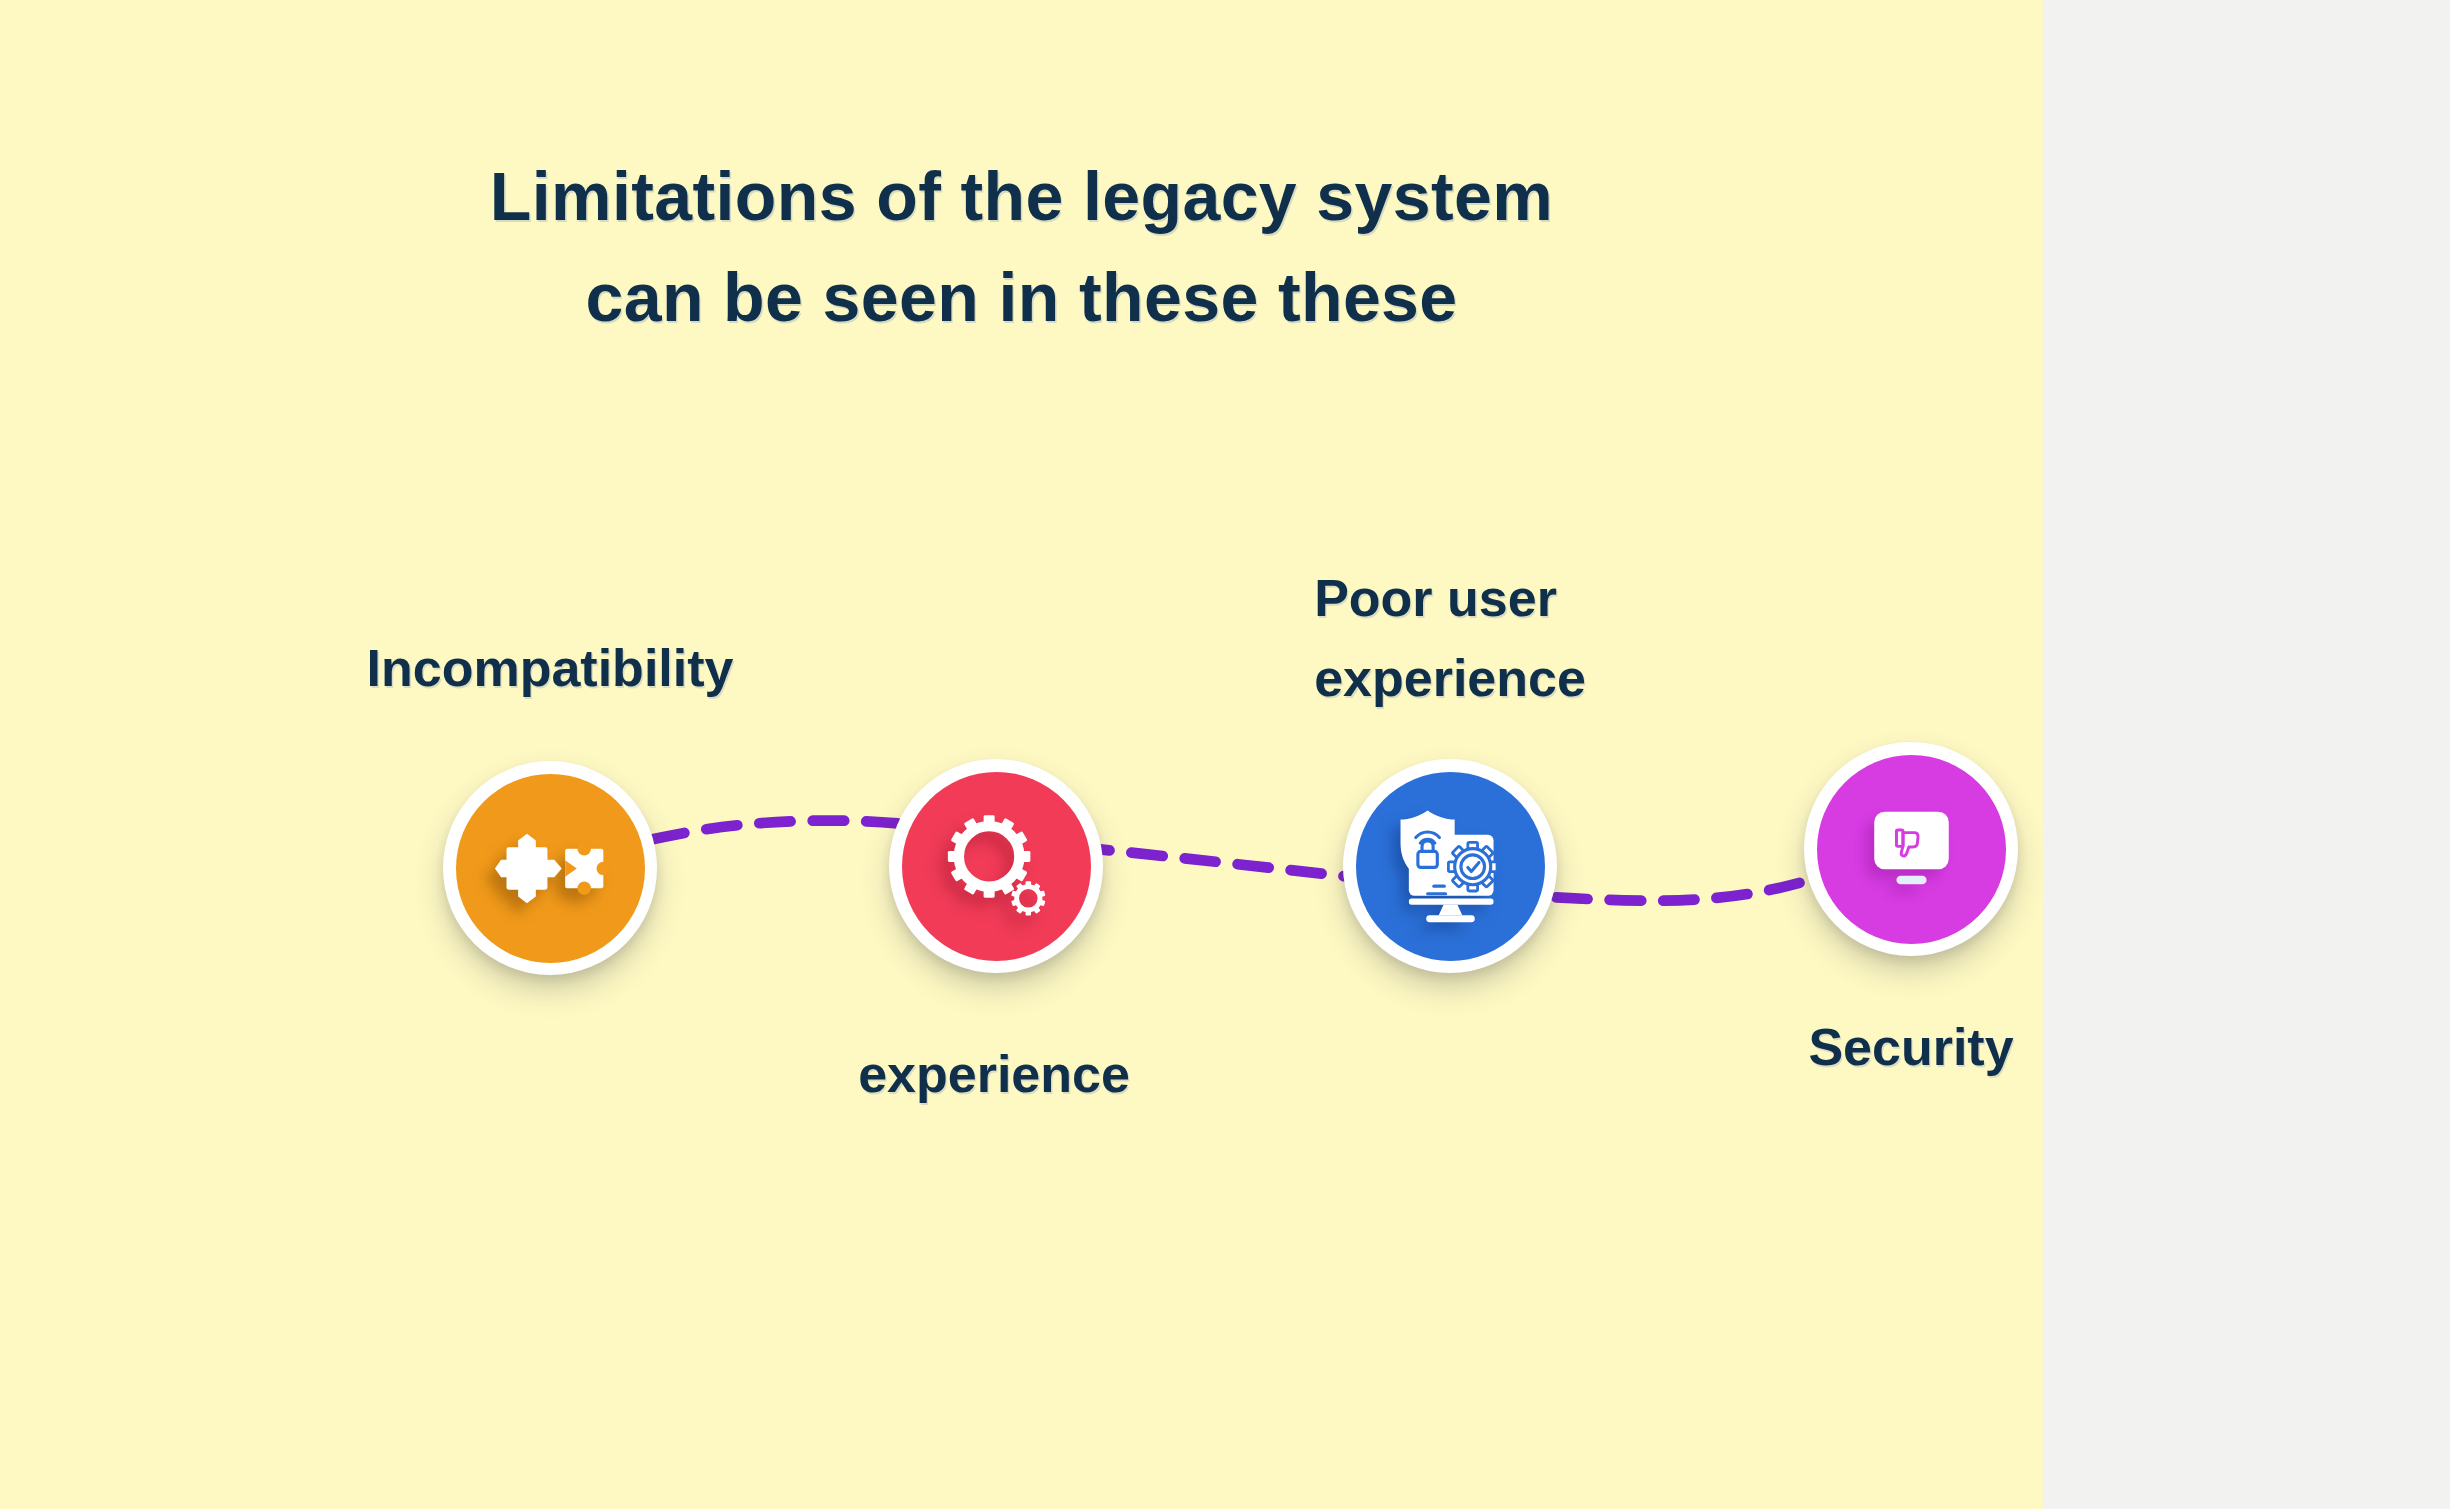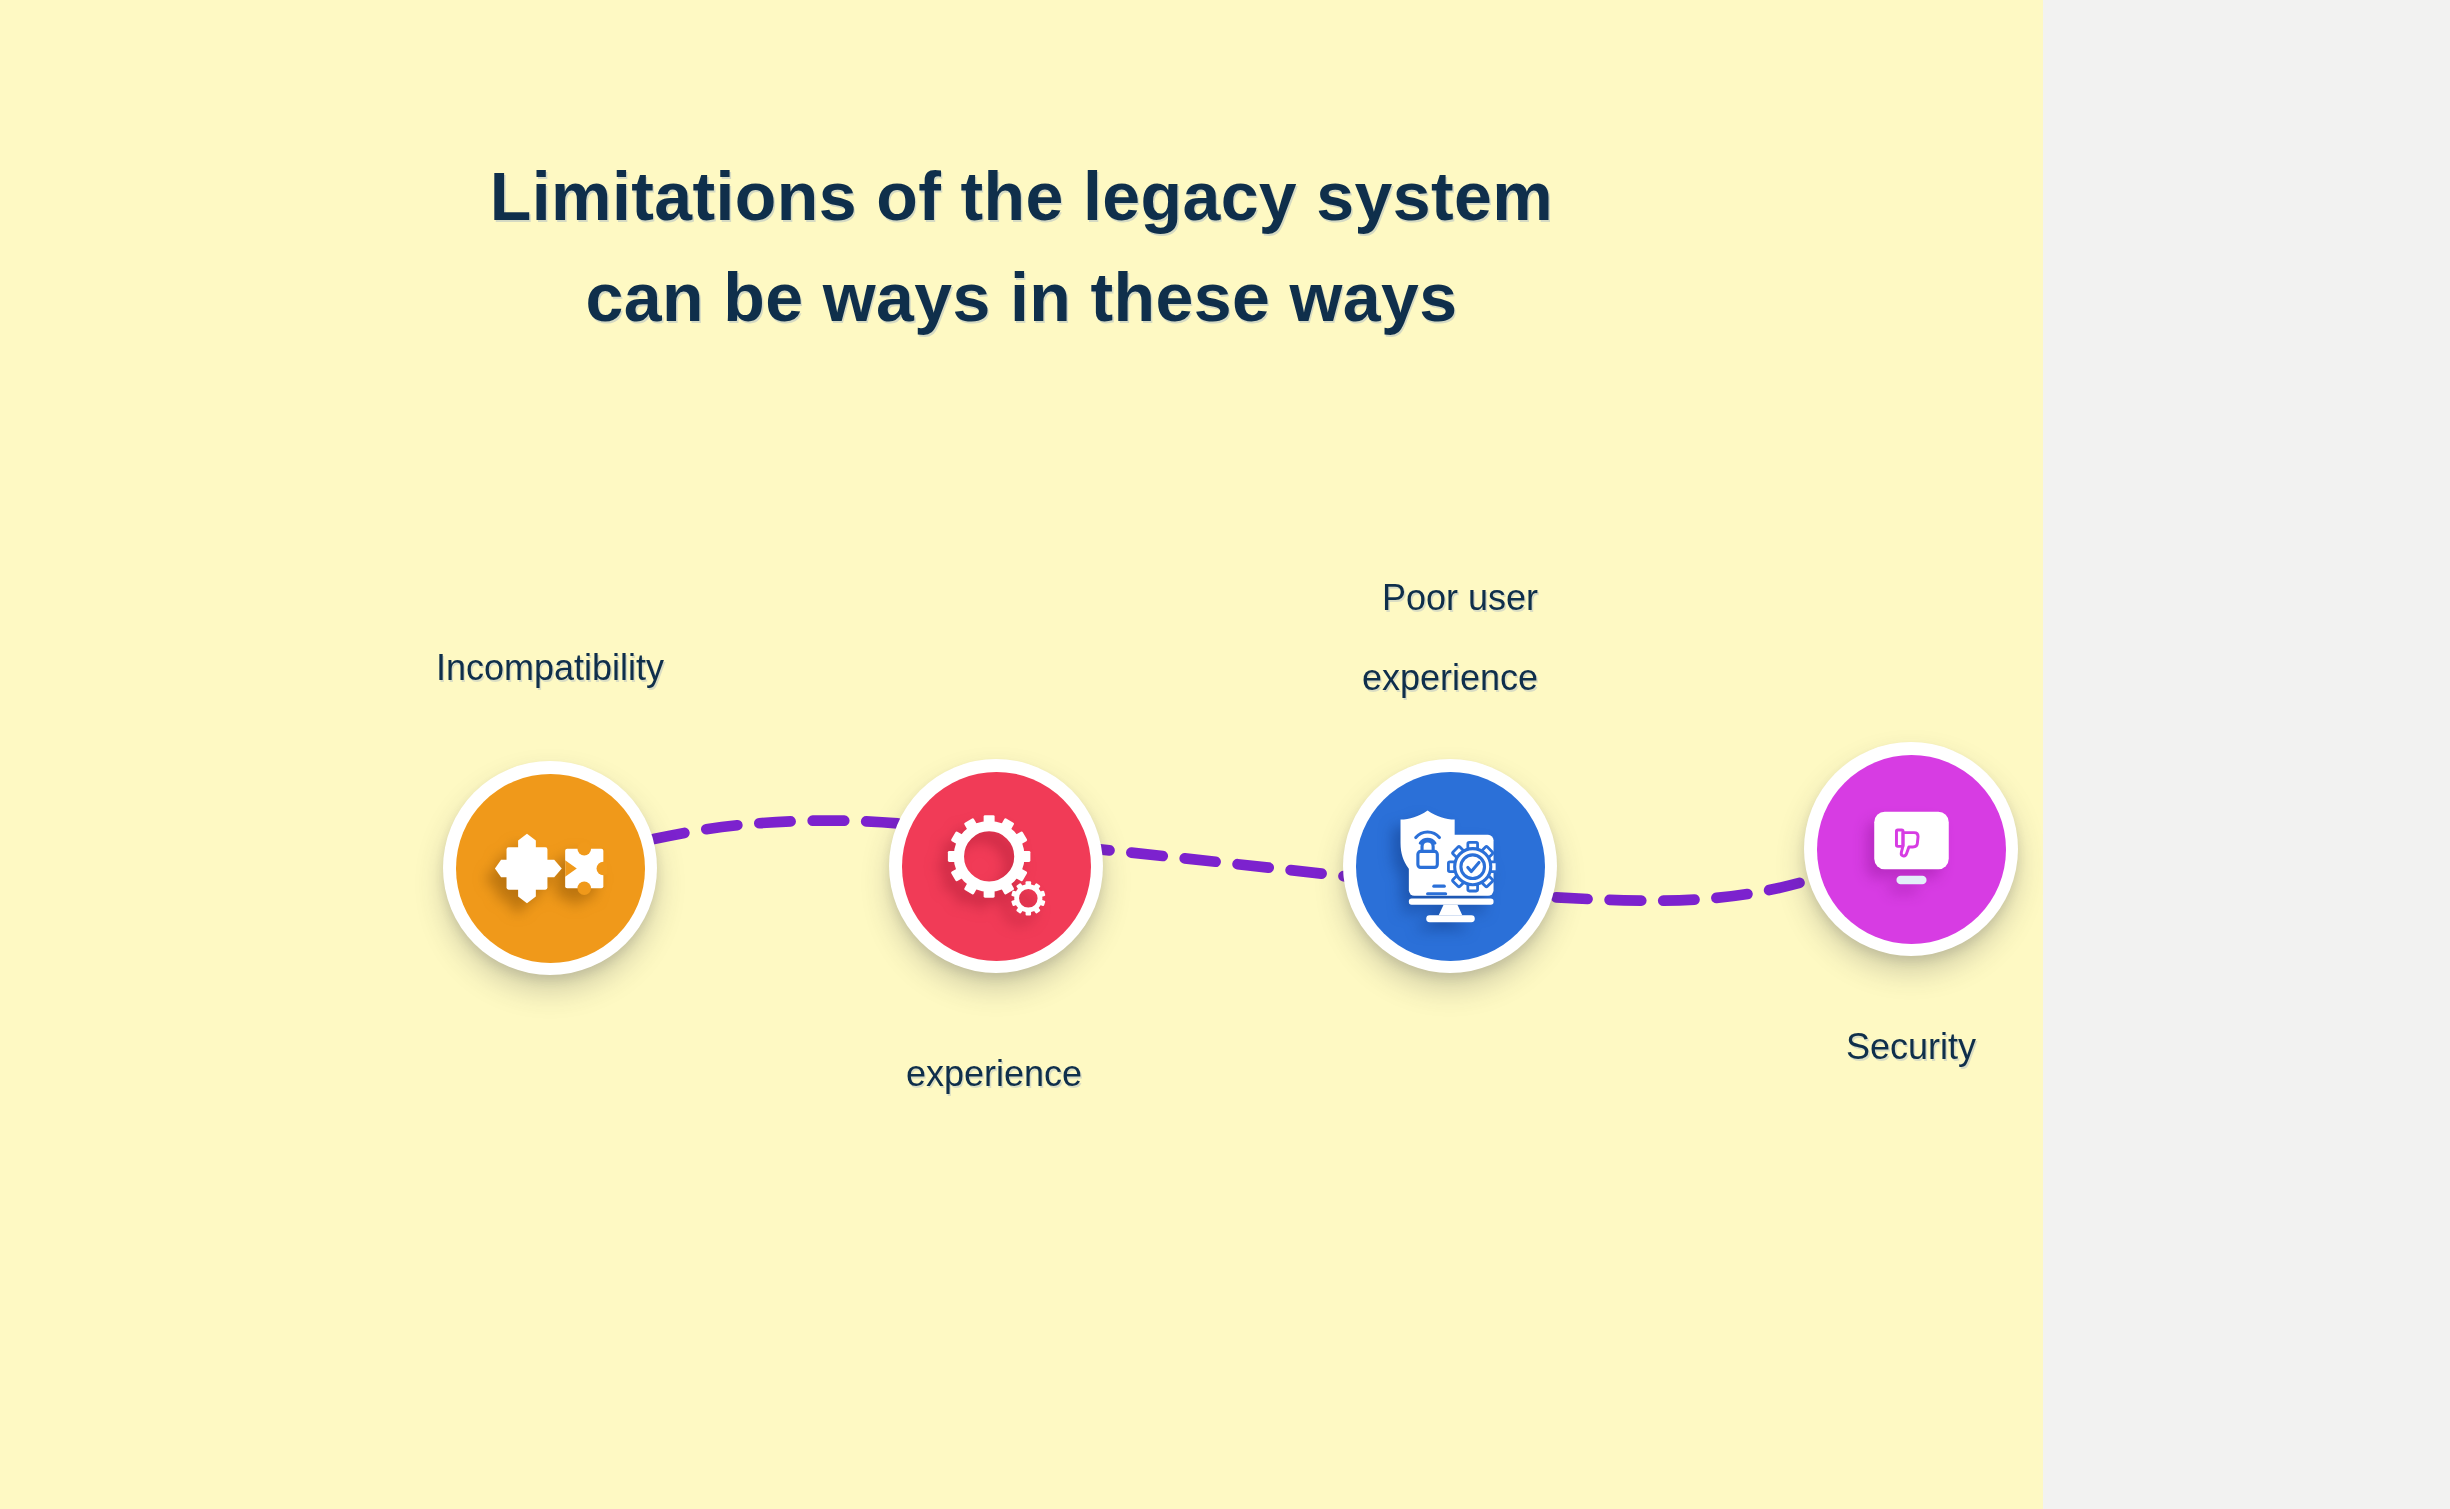--- a/index.html
+++ b/index.html
@@ -52,39 +52,39 @@
   }
   .icon{display:block;}
   .node-incompatibility .icon{filter:drop-shadow(-8.5px 10px 6.4px rgba(146,88,6,0.55));}
   .node-maintenance   .icon{filter:drop-shadow(-8.5px 10px 6.4px rgba(165,25,50,0.50));}
   .node-poor-ux       .icon{filter:drop-shadow(-7.1px 8.5px 6.4px rgba(15,60,135,0.50));}
   .node-security      .icon{filter:drop-shadow(-7.1px 9.3px 6.4px rgba(150,25,160,0.45));}
   
   .label{
     position:absolute;
     transform:translateX(-50%);
-    text-align:right;
-    font-size:36px;
+    text-align:left;
+    font-size:52px;
     line-height:80px;
-    font-weight:400;
+    font-weight:700;
     color:#0f2f4b;
     white-space:nowrap;
     text-shadow:1.4px 2.1px 0 rgba(165,180,195,0.40);
     z-index:2;
   }
   .label span{display:block;}
 </style>
 </head>
 <body>
 
 <div class="canvas">
 
   <h1 class="title">
     <span>Limitations of the legacy system</span>
-    <span>can be ways in these ways</span>
+    <span>can be seen in these these</span>
   </h1>
 
   <svg class="connector" viewBox="0 0 3440 2120">
     <path d="M 772 1212
              C 900 1185, 980 1152, 1170 1152
              C 1300 1153, 1360 1172, 1480 1186
              C 1640 1202, 1780 1218, 1930 1235
              C 2050 1249, 2140 1260, 2280 1264
              C 2400 1267, 2480 1258, 2590 1220
              C 2640 1204, 2670 1196, 2700 1193" fill="none" stroke="#7C22CE" stroke-width="15" stroke-linecap="round" stroke-dasharray="44 31" style="stroke: rgb(124, 34, 206);"></path>

